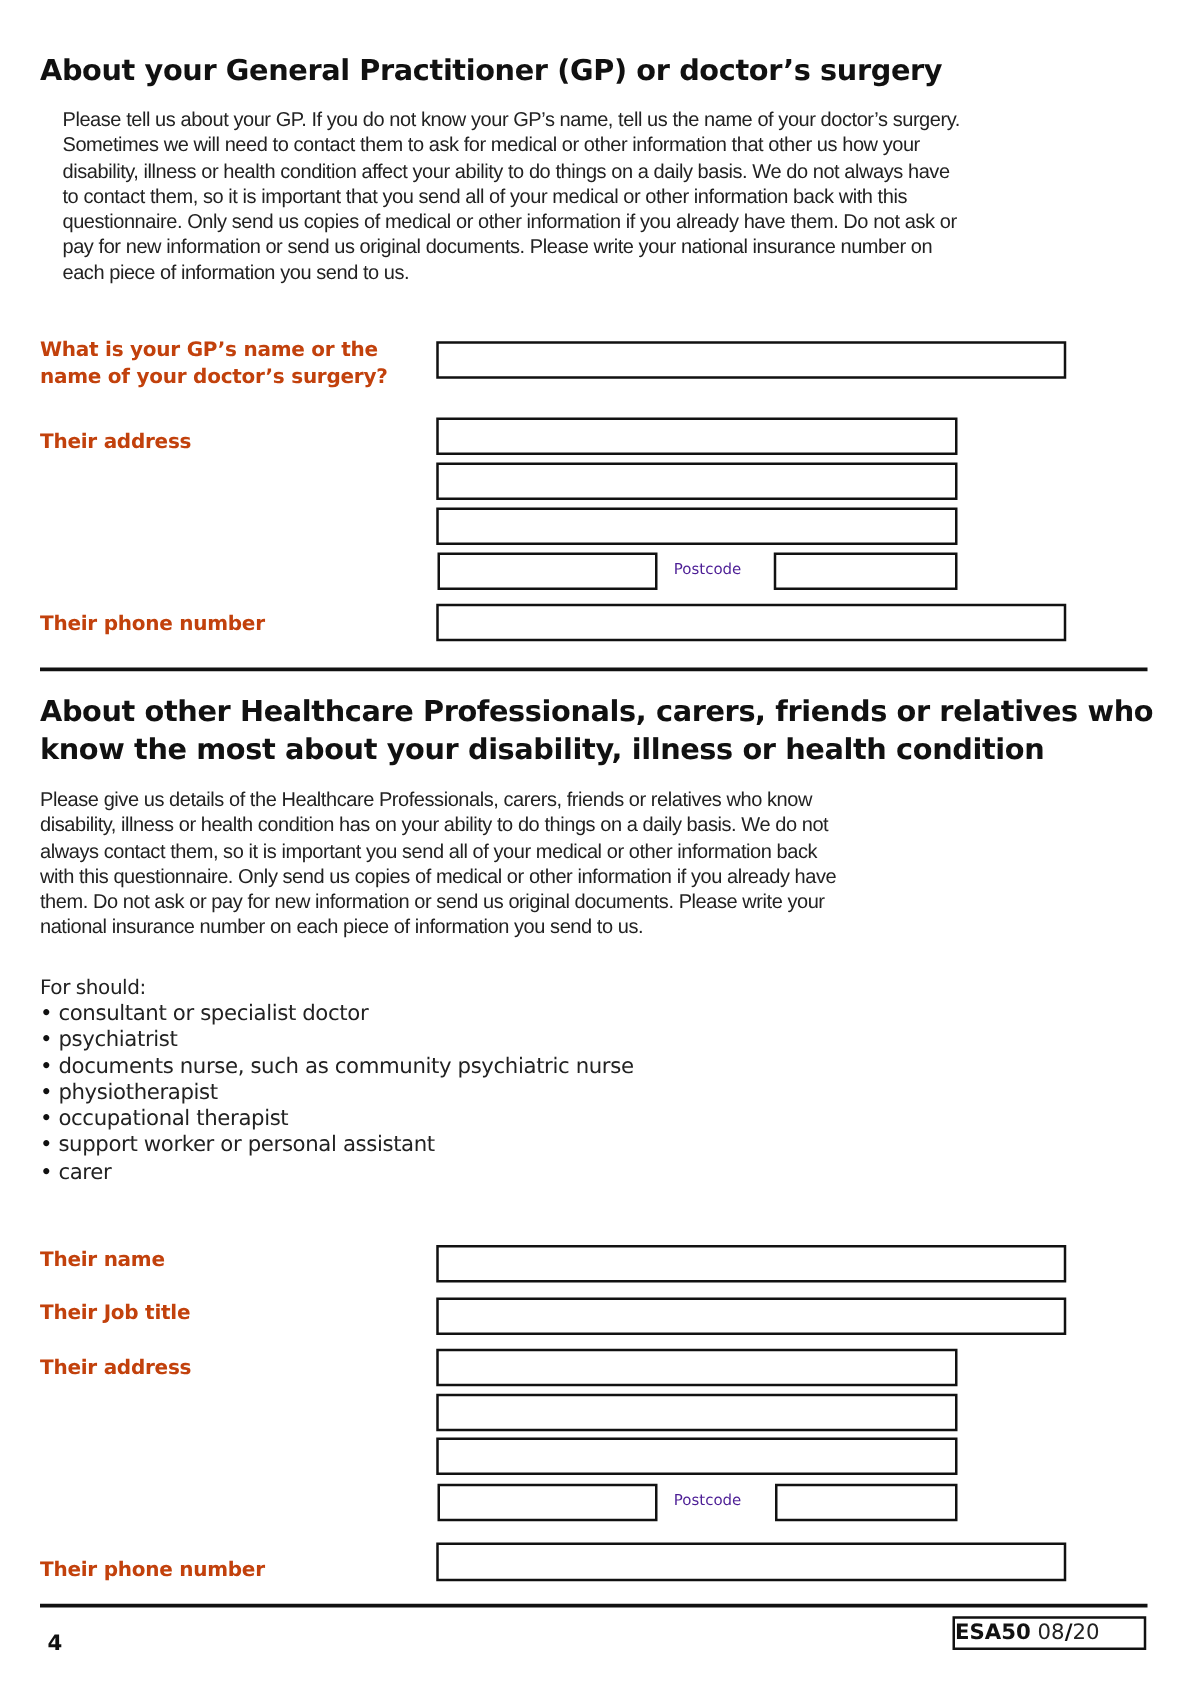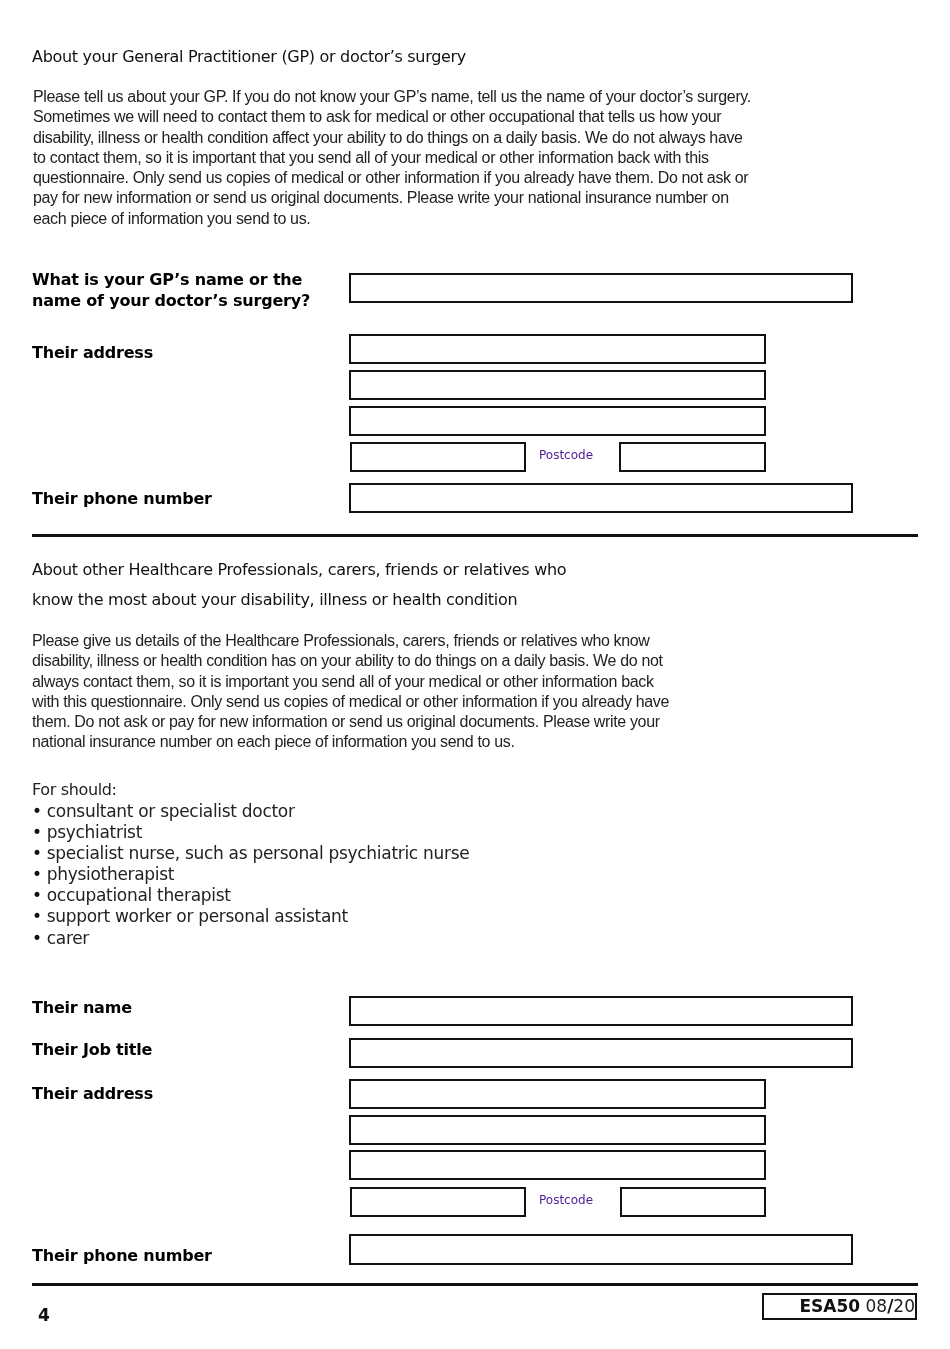--- a/index.html
+++ b/index.html
@@ -1,44 +1,44 @@
 <!DOCTYPE html>
 <html><head>
 <meta charset="utf-8">
 <style>
   html, body { margin: 0; padding: 0; background: #ffffff; }
   body { width: 950px; height: 1349px; position: relative; overflow: hidden;
          font-family: "DejaVu Sans", "Liberation Sans", sans-serif; color: #111; }
-  h1.section-title { position: absolute; margin: 0; font-size: 16px; font-weight: normal;
+  h1.section-title { position: absolute; margin: 0; font-size: 23px; font-weight: bold;
          letter-spacing: -0.3px; line-height: 30px; color: #111; }
   .para { position: absolute; margin: 0; font-size: 16px; line-height: 20.3px;
           letter-spacing: -0.35px; color: #222; font-family: "Liberation Sans", sans-serif; }
   .label { position: absolute; margin: 0; font-size: 16px; font-weight: bold; line-height: 21px;
-           letter-spacing: -0.2px; color: #000000; font-family: "DejaVu Sans", sans-serif; }
+           letter-spacing: -0.2px; color: #c2410c; font-family: "DejaVu Sans", sans-serif; }
   .field { position: absolute; box-sizing: border-box; border: 2px solid #111; background: #fff;
            padding: 0 6px; font-size: 15px; font-family: "Liberation Sans", sans-serif; outline: none; }
   .postcode-label { position: absolute; font-size: 12px; color: #4c1d95; font-family: "DejaVu Sans", sans-serif; }
   .rule { position: absolute; left: 32px; width: 886px; height: 3px; background: #111; }
   ul.examples { position: absolute; margin: 0; padding: 0; list-style: none; font-size: 17px;
                 line-height: 21.1px; color: #222; font-family: "DejaVu Sans", sans-serif; letter-spacing: -0.3px; }
   ul.examples li::before { content: "\2022"; margin-right: 5px; color: #111; }
   .page-number { position: absolute; left: 38px; top: 1305px; font-size: 17px; font-weight: bold; }
   .form-code { position: absolute; left: 762px; top: 1293px; width: 155px; height: 27px; box-sizing: border-box;
-               border: 2px solid #111; text-align: right; font-size: 17px; line-height: 23px; padding-left: 20px; }
+               border: 2px solid #111; text-align: left; font-size: 17px; line-height: 23px; }
   .form-code b { font-weight: bold; }
   .form-code .ver { font-weight: normal; color: #222; }
 </style>
 </head>
 <body>
 
 <h1 class="section-title" style="left:32px; top:42px;">About your General Practitioner (GP) or doctor’s surgery</h1>
 
-<div class="para" style="left:33px; top:87px; width:880px;">
+<div class="para" style="left:50px; top:87px; width:880px;">
   <div>Please tell us about your GP. If you do not know your GP’s name, tell us the name of your doctor’s surgery.</div>
-  <div>Sometimes we will need to contact them to ask for medical or other occupational that tells us how your</div>
+  <div>Sometimes we will need to contact them to ask for medical or other information that other us how your</div>
   <div>disability, illness or health condition affect your ability to do things on a daily basis. We do not always have</div>
   <div>to contact them, so it is important that you send all of your medical or other information back with this</div>
   <div>questionnaire. Only send us copies of medical or other information if you already have them. Do not ask or</div>
   <div>pay for new information or send us original documents. Please write your national insurance number on</div>
   <div>each piece of information you send to us.</div>
 </div>
 
 <div class="label" style="left:32px; top:269px;">
   <div>What is your GP’s name or the</div>
   <div>name of your doctor’s surgery?</div>
@@ -69,21 +69,21 @@
   <div>always contact them, so it is important you send all of your medical or other information back</div>
   <div>with this questionnaire. Only send us copies of medical or other information if you already have</div>
   <div>them. Do not ask or pay for new information or send us original documents. Please write your</div>
   <div>national insurance number on each piece of information you send to us.</div>
 </div>
 
 <div class="para" style="left:32px; top:780px; font-family:'DejaVu Sans', sans-serif; font-size:16px;">For should:</div>
 <ul class="examples" style="left:32px; top:801px;">
   <li>consultant or specialist doctor</li>
   <li>psychiatrist</li>
-  <li>specialist nurse, such as personal psychiatric nurse</li>
+  <li>documents nurse, such as community psychiatric nurse</li>
   <li>physiotherapist</li>
   <li>occupational therapist</li>
   <li>support worker or personal assistant</li>
   <li>carer</li>
 </ul>
 
 <div class="label" style="left:32px; top:997px;">Their name</div>
 <input class="field" type="text" style="left: 349px; top: 996px; width: 504px; height: 30px;" value="">
 
 <div class="label" style="left:32px; top:1039px;">Their Job title</div>

